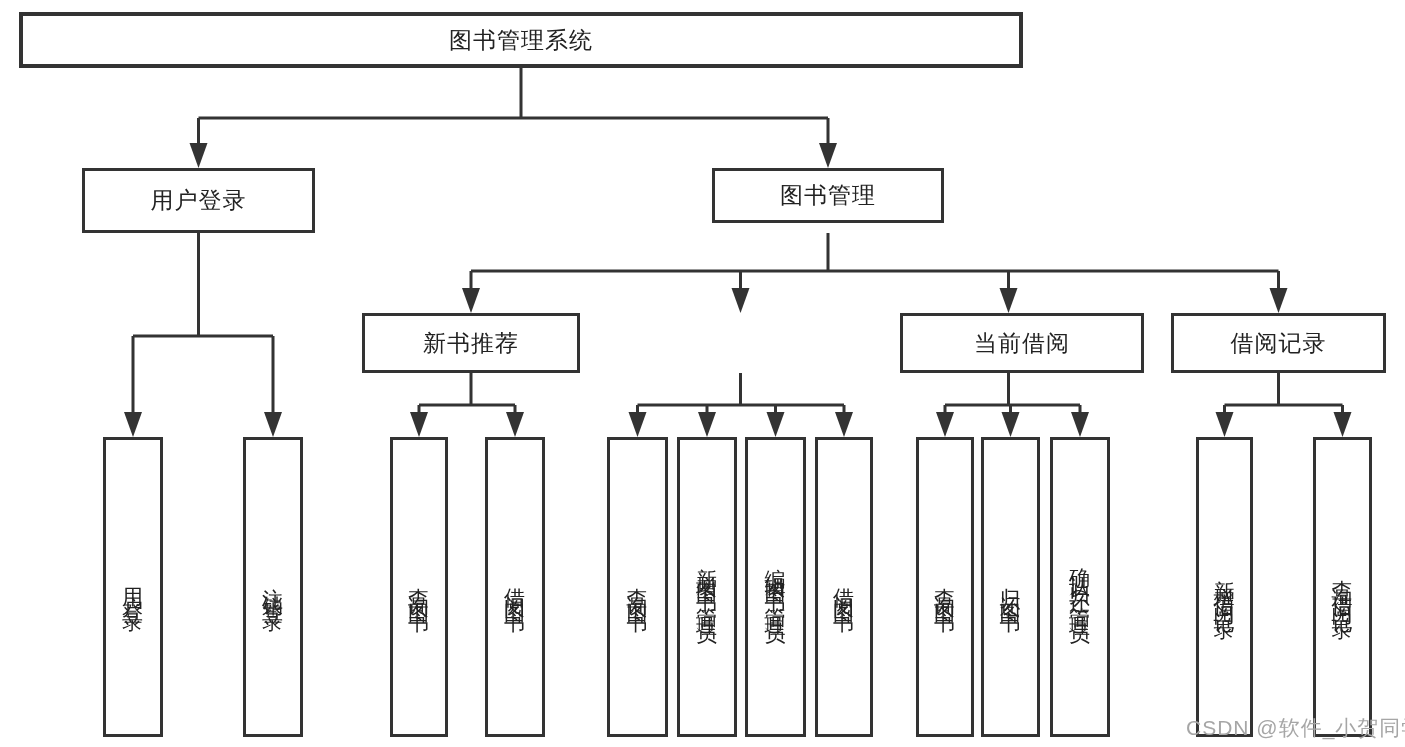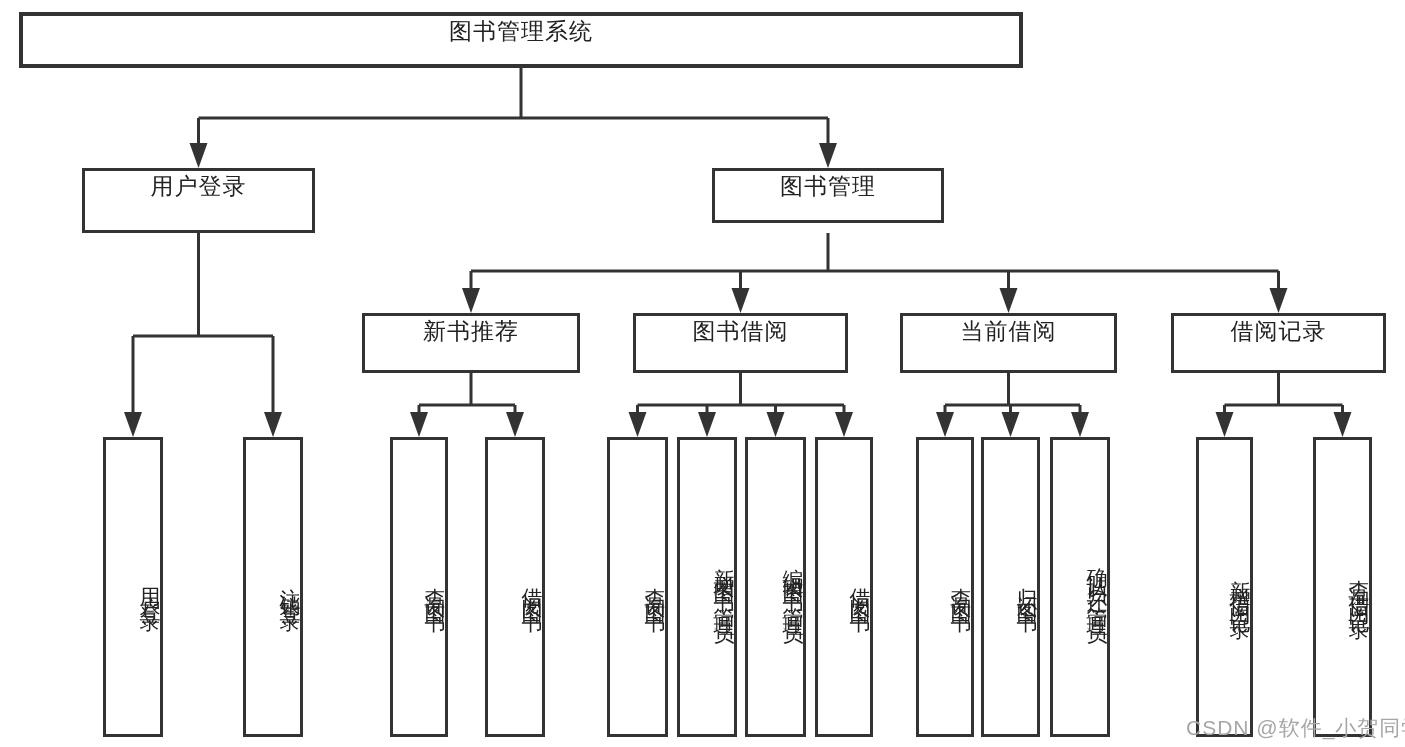--- a/index.html
+++ b/index.html
@@ -17,26 +17,25 @@
     overflow:hidden;
   }
   .connectors{position:absolute;left:0;top:0;width:1405px;height:747px;}
   .connectors path{stroke:var(--line);stroke-width:3;fill:none;}
   .connectors polygon{fill:var(--line);stroke:none;}
   .box{
     position:absolute;
     box-sizing:border-box;
     border:3px solid var(--line);
     background:var(--bg);
-    display:flex;align-items:flex-start;justify-content:center;
+    display:flex;align-items:center;justify-content:center;
     color:var(--text);
     font-size:23px;
     letter-spacing:1px;
     text-align:center;
-    font-family:Liberation Serif, serif;
   }
   .root{border-width:4px;}
   .vbox{
     writing-mode:vertical-rl;
     text-orientation:mixed;
     font-size:21px;
     letter-spacing:8px;
     line-height:1;
     padding:8px 0;
   }
@@ -98,24 +97,21 @@
   <div class="box" style="left:82px;top:168px;width:233px;height:65px;">
     <span>用户登录</span>
   </div>
   <div class="box" style="left:712px;top:168px;width:232px;height:55px;">
     <span>图书管理</span>
   </div>
 
   <div class="box" style="left:362px;top:313px;width:218px;height:60px;">
     <span>新书推荐</span>
   </div>
-  <div class="box" style="left:633px;top:313px;width:215px;height:60px;">
-    <span>图书借阅</span>
-  </div>
-  <div class="box" style="left:900px;top:313px;width:217px;height:60px;">
+  <div class="box" style="left:900px;top:313px;width:244px;height:60px;">
     <span>当前借阅</span>
   </div>
   <div class="box" style="left:1171px;top:313px;width:215px;height:60px;">
     <span>借阅记录</span>
   </div>
 
   <div class="box vbox" style="left:103px;top:437px;width:60px;height:300px;">
     <span>用户登录</span>
   </div>
   <div class="box vbox" style="left:243px;top:437px;width:60px;height:300px;">

